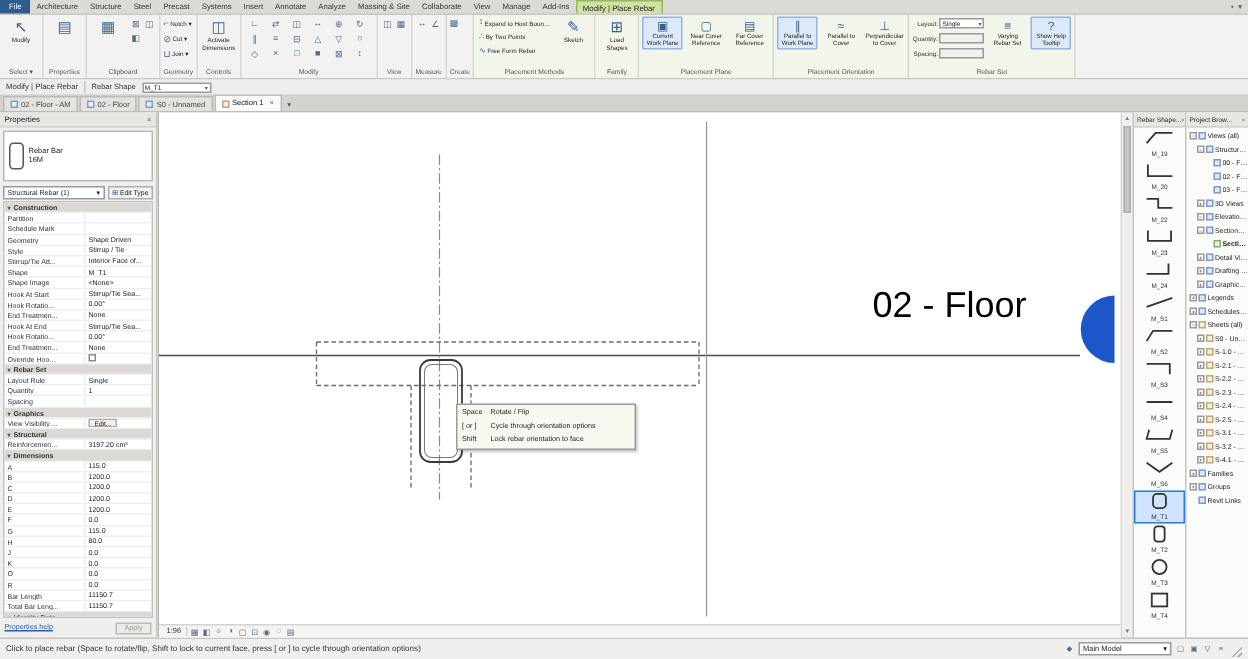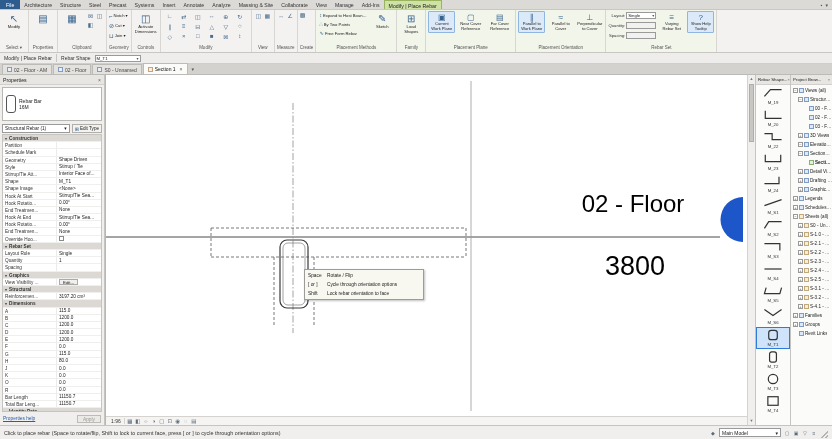--- a/index.html
+++ b/index.html
@@ -620,21 +620,20 @@
         <g stroke="#6a6a6a" stroke-width="0.9" stroke-dasharray="3 2">
           <line x1="168" y1="182" x2="168" y2="250"></line>
           <line x1="208" y1="182" x2="208" y2="250"></line>
         </g>
         <g>
           <rect x="174" y="165" width="28" height="68" rx="7" fill="none" stroke="#3a3a3a" stroke-width="1.2"></rect>
           <rect x="177" y="168" width="22" height="62" rx="5" fill="none" stroke="#7a7a7a" stroke-width="0.7"></rect>
         </g>
       </svg>
       <div class="lvl-name">02 - Floor</div>
-      <div class="lvl-elev">3800</div>
 
       <div class="tooltip">
         <div class="tt-row">
             <span class="tt-key">Space</span>
             <span class="tt-desc">Rotate / Flip</span>
           </div>
         <div class="tt-row">
             <span class="tt-key">[ or ]</span>
             <span class="tt-desc">Cycle through orientation options</span>
           </div>

